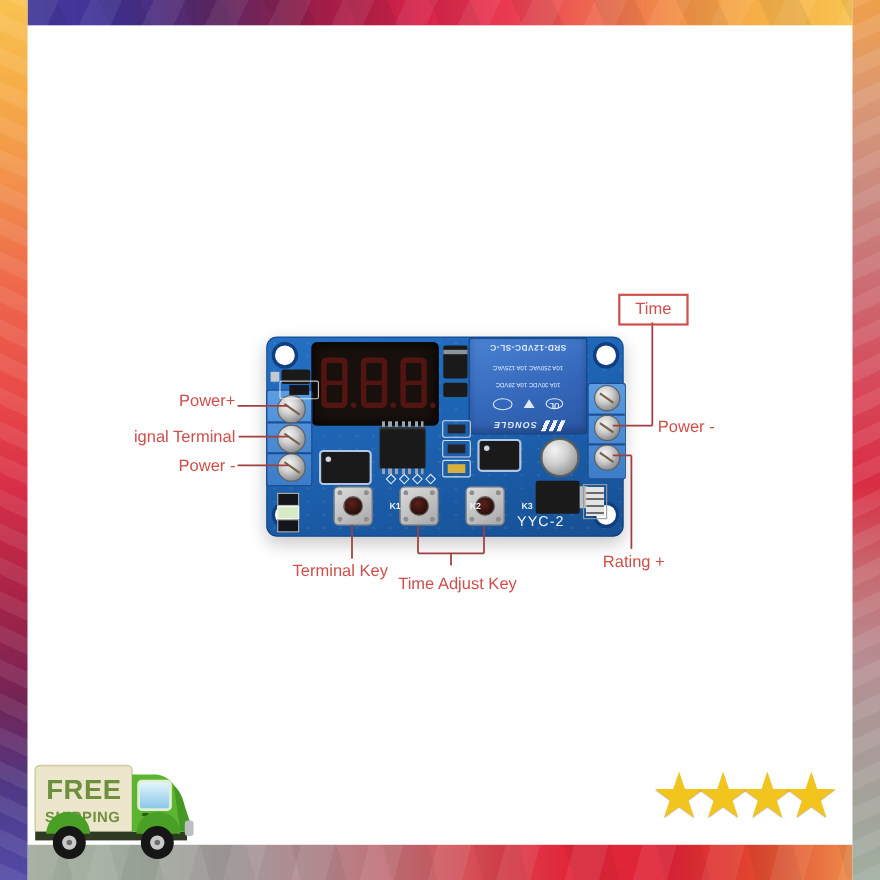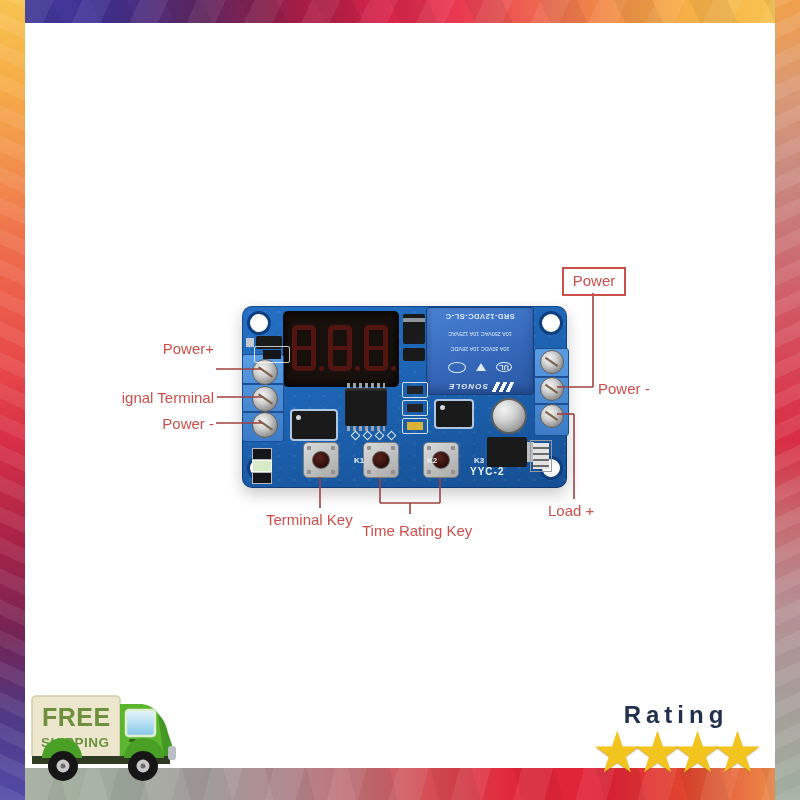--- a/index.html
+++ b/index.html
@@ -129,21 +129,21 @@
       radial-gradient(circle 2px at 5px 5px, #8f8f8f 0 2px, transparent 2.5px),
       radial-gradient(circle 2px at 29px 5px, #8f8f8f 0 2px, transparent 2.5px),
       radial-gradient(circle 2px at 5px 29px, #8f8f8f 0 2px, transparent 2.5px),
       radial-gradient(circle 2px at 29px 29px, #8f8f8f 0 2px, transparent 2.5px),
       linear-gradient(145deg,#dcdcdc,#a8a8a8);}
   .tact::after{content:"";position:absolute;inset:8px;border-radius:50%;border:1px solid #5c5c5c;
     background:radial-gradient(circle at 40% 35%, #5a221b, #290d0a 75%);}
   .b1{left:61px;top:136px}.b2{left:121px;top:136px}.b3{left:181px;top:136px}
   .klabel{position:absolute;color:#e9f1fb;font-size:8px;font-weight:bold;padding-left:13px;}
   .k1{left:99px;top:150px}.k2{left:172px;top:150px}.k3{left:219px;top:150px}
-  .yyc{position:absolute;left:228px;top:160px;color:#eef4fd;font-size:10px;font-weight:bold;letter-spacing:1px;}
+  .yyc{position:absolute;left:228px;top:160px;color:#eef4fd;font-size:13px;font-weight:normal;letter-spacing:1px;}
 
   
   .ann{position:absolute;color:#cd4f4b;font-size:15px;z-index:3;white-space:nowrap;}
   .ann.right-align{text-align:right;}
   .load-box{left:562px;top:267px;width:60px;height:25px;border:2px solid #cd4f4b;text-align:center;line-height:24px;}
   #leader-lines{position:absolute;left:0;top:0;z-index:3;pointer-events:none;}
   #leader-lines line{stroke:#9e4040;stroke-width:1.6;}
 
   
   .badge{position:absolute;left:30px;top:692px;width:150px;height:92px;z-index:6;}
@@ -254,28 +254,28 @@
 
   <div class="tact b1"></div>
   <div class="tact b2"></div>
   <div class="tact b3"></div>
   <div class="klabel k1">K1</div>
   <div class="klabel k2">K2</div>
   <div class="klabel k3">K3</div>
   <div class="yyc">YYC-2</div>
 </div>
 
-<div class="ann load-box" style="z-index:3">Power</div>
-<div class="ann right-align" style="left:118px;top:340px;width:96px">Power+</div>
+<div class="ann load-box" style="z-index:3">Time</div>
+<div class="ann right-align" style="left:118px;top:356px;width:96px">Power+</div>
 <div class="ann right-align" style="left:112px;top:389px;width:102px">ignal Terminal</div>
 <div class="ann right-align" style="left:118px;top:415px;width:96px">Power -</div>
 <div class="ann" style="left:598px;top:380px">Power -</div>
-<div class="ann" style="left:548px;top:502px">Load +</div>
+<div class="ann" style="left:548px;top:502px">Rating +</div>
 <div class="ann" style="left:266px;top:511px">Terminal Key</div>
-<div class="ann" style="left:362px;top:522px">Time Rating Key</div>
+<div class="ann" style="left:362px;top:522px">Time Adjust Key</div>
 
 <div class="badge">
   <svg viewBox="0 0 150 92" width="150" height="92">
     <defs>
       <linearGradient id="sky" x1="0" y1="0" x2="0" y2="1">
         <stop offset="0" stop-color="#e9f7fd"></stop>
           <stop offset="1" stop-color="#85c5e8"></stop>
       </linearGradient>
     </defs>
     <rect x="2" y="4" width="88" height="62" rx="4" fill="#ece7cc" stroke="#d2cca9" stroke-width="1.5"></rect>
@@ -292,17 +292,16 @@
     <circle cx="33" cy="74" r="15" fill="#161616"></circle>
     <circle cx="33" cy="74" r="6.5" fill="#c9c9c9"></circle>
     <circle cx="33" cy="74" r="2.5" fill="#6e6e6e"></circle>
     <circle cx="113" cy="74" r="15" fill="#161616"></circle>
     <circle cx="113" cy="74" r="6.5" fill="#c9c9c9"></circle>
     <circle cx="113" cy="74" r="2.5" fill="#6e6e6e"></circle>
   </svg>
 </div>
 
 <div class="rating">
-  <div class="rating-label">Rating</div>
   <div class="stars">
     <span>★</span><span>★</span><span>★</span><span>★</span>
   </div>
 </div>
 
 </body></html>

